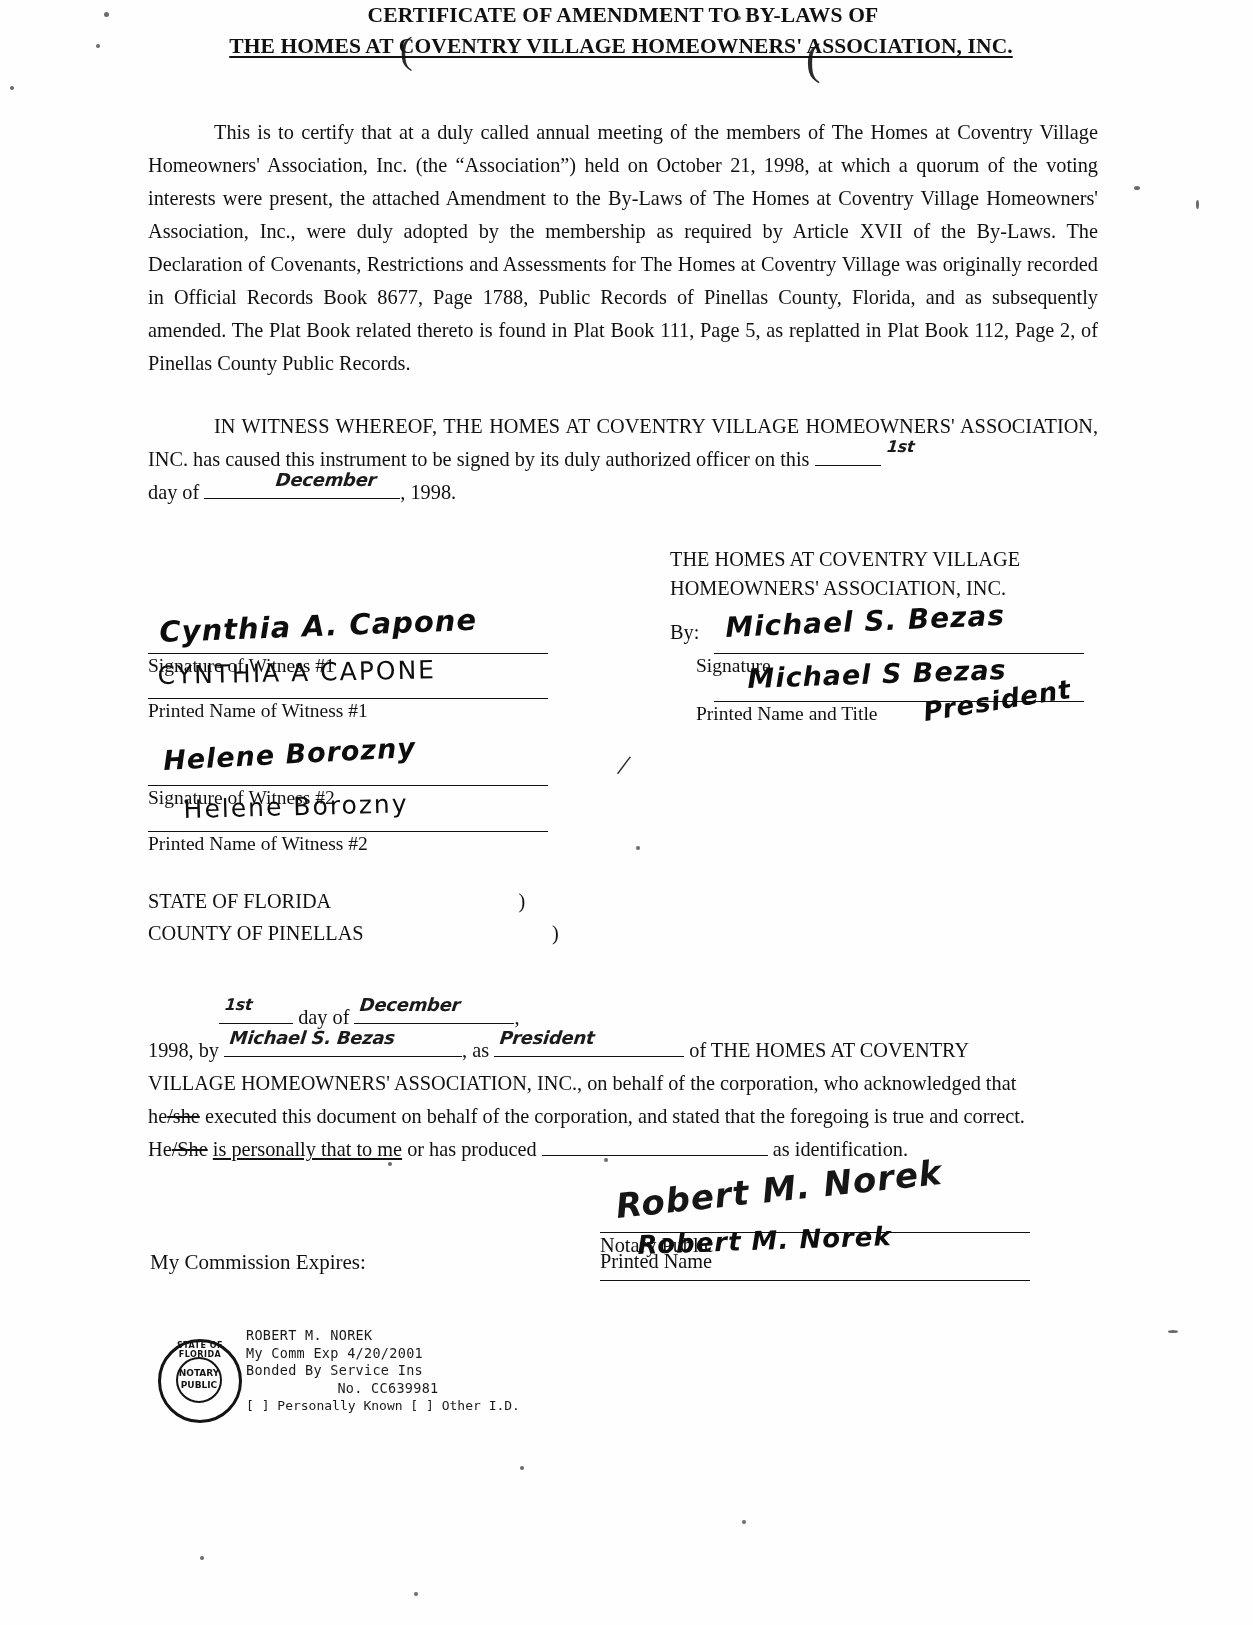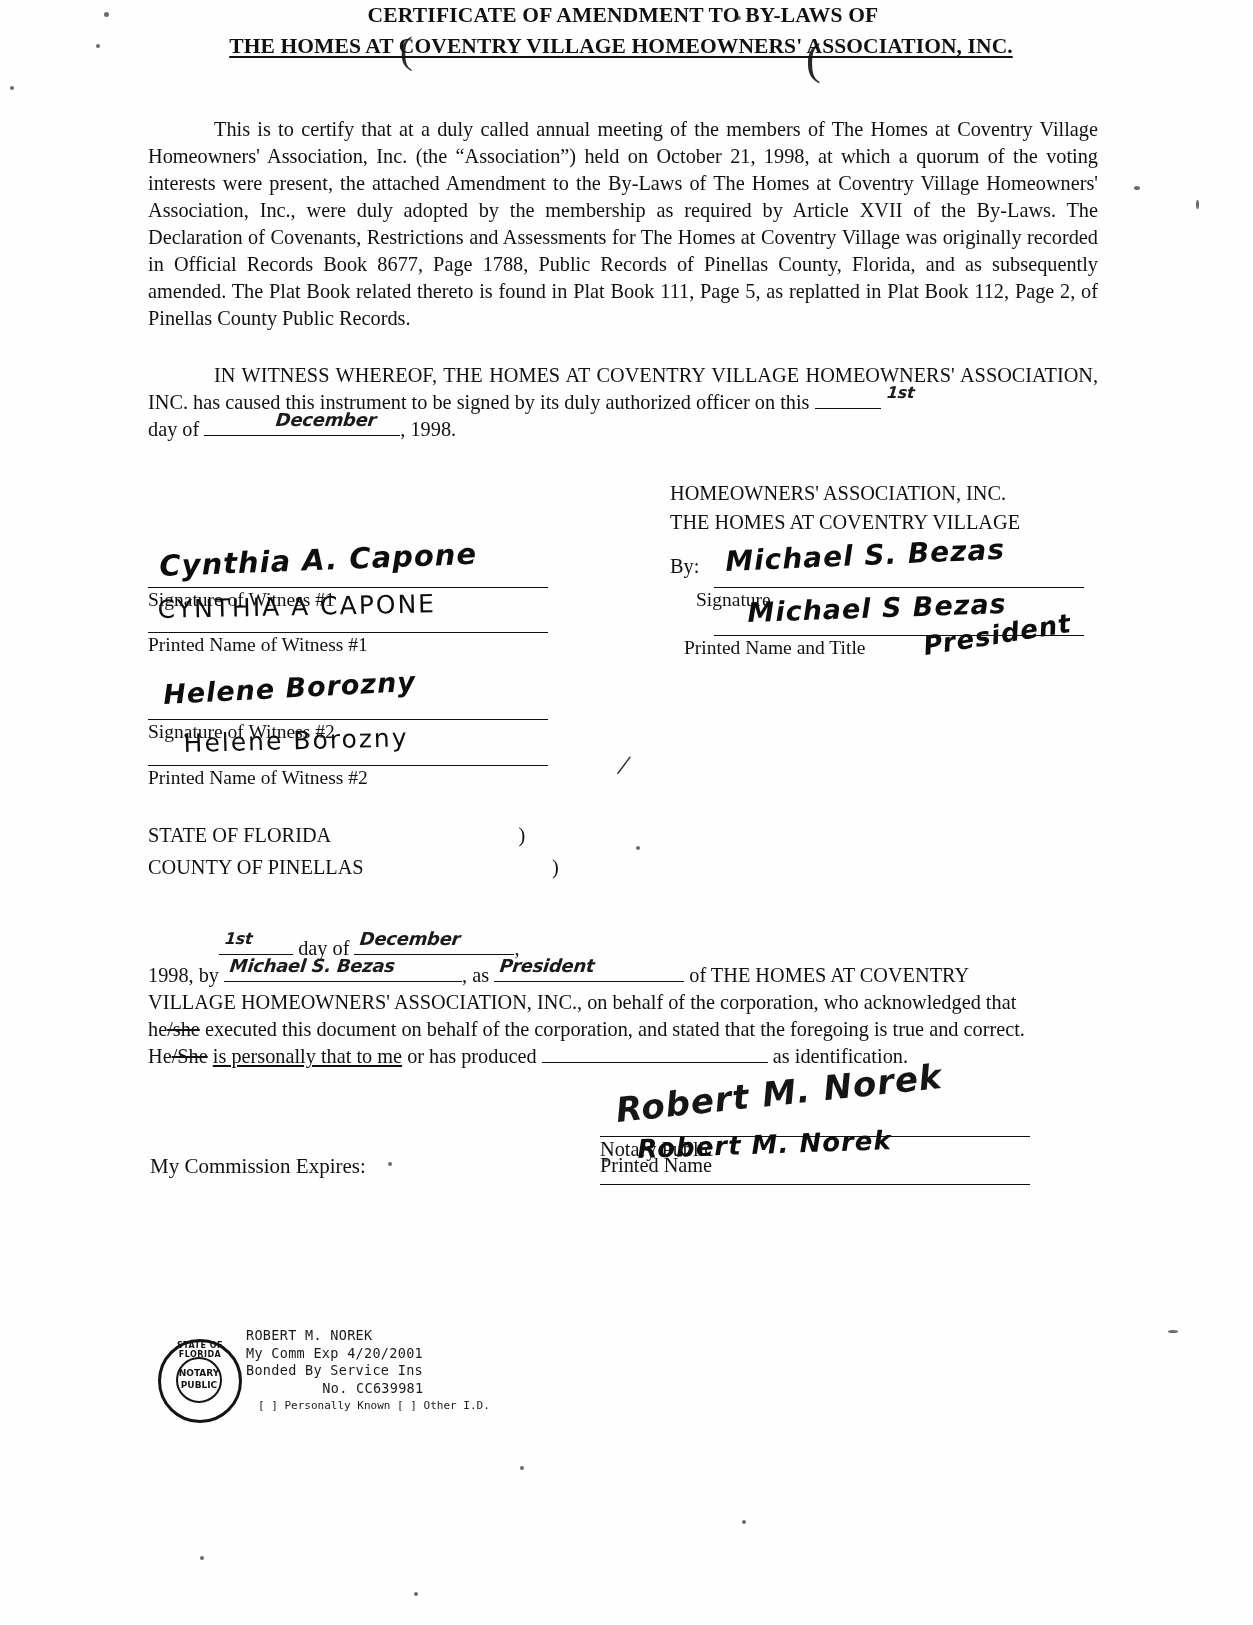--- a/index.html
+++ b/index.html
@@ -42,21 +42,21 @@
     line-height: 32px;
     text-decoration: underline;
     text-underline-offset: 3px;
     white-space: nowrap;
     margin-left: -4px;
   }
 
   
   .para {
     font-size: 20.3px;
-    line-height: 27px;
+    line-height: 33px;
     text-align: justify;
     text-justify: inter-word;
   }
   .para.indent { text-indent: 66px; }
   #recital { margin-top: 54px; }
   #witness-whereof { margin-top: 30px; }
   #ack { margin-top: 46px; }
 
   
   .hw {
@@ -196,21 +196,21 @@
     left: 88px;
     top: 2px;
     font-family: "DejaVu Sans Mono", monospace;
     font-size: 13.5px;
     line-height: 17.5px;
     color: #1a1a1a;
     letter-spacing: 0.3px;
     white-space: nowrap;
   }
   .stamp-lines .ctr { text-align: center; padding-left: 10px; }
-  .stamp-lines .tiny { font-size: 11px; letter-spacing: 0; margin-left: 12px; }
+  .stamp-lines .tiny { font-size: 13px; letter-spacing: 0; }
 
   
   .speck { position: absolute; background: #6b6b6b; border-radius: 50%; }
   .tick {
     position: absolute;
     color: #2a2a2a;
     font-family: "Liberation Serif", serif;
   }
 </style>
 </head>
@@ -253,22 +253,22 @@
       </span><br>
       <span>day of</span>
       <span class="blank" style="width:196px;">
         <span class="fill hw hw-md">December</span>
       </span><span>, 1998.</span>
     </div>
 
     <div class="sig-area">
 
       <div class="org-name">
+        <div>THE HOMES AT COVENTRY VILLAGE</div>
         <div>HOMEOWNERS' ASSOCIATION, INC.</div>
-        <div>THE HOMES AT COVENTRY VILLAGE</div>
       </div>
 
       <div class="hand cursive" style="left:12px;top:70px;font-size:29px;transform:rotate(-2.2deg);">Cynthia A. Capone</div>
       <div class="sigline" style="left:0;top:108px;width:400px;"></div>
       <div class="sig-label" style="left:0;top:110px;">Signature of Witness #1</div>
 
       <div class="hand print-hand" style="left:10px;top:116px;font-size:25px;transform:rotate(-1.2deg);">CYNTHIA A CAPONE</div>
       <div class="sigline" style="left:0;top:153px;width:400px;"></div>
       <div class="sig-label" style="left:0;top:155px;">Printed Name of Witness #1</div>
 
@@ -280,21 +280,21 @@
       <div class="sigline" style="left:0;top:286px;width:400px;"></div>
       <div class="sig-label" style="left:0;top:288px;">Printed Name of Witness #2</div>
 
       <div class="sig-label" style="left:522px;top:76px;font-size:20.3px;">By:</div>
       <div class="hand cursive" style="left:578px;top:66px;font-size:28px;transform:rotate(-2.5deg);">Michael S. Bezas</div>
       <div class="sigline" style="left:566px;top:108px;width:370px;"></div>
       <div class="sig-label" style="left:548px;top:110px;">Signature</div>
 
       <div class="hand cursive" style="left:600px;top:118px;font-size:27px;transform:rotate(-2deg);">Michael S Bezas</div>
       <div class="sigline" style="left:566px;top:156px;width:370px;"></div>
-      <div class="sig-label" style="left:536px;top:158px;">Printed Name and Title</div>
+      <div class="sig-label" style="left:548px;top:158px;">Printed Name and Title</div>
       <div class="hand cursive" style="left:778px;top:152px;font-size:26px;transform:rotate(-9deg);">President</div>
     </div>
 
     <div class="venue">
       <div class="venue-row">
         <span>STATE OF FLORIDA</span>
         <span class="venue-paren">)</span>
       </div>
       <div class="venue-row">
         <span>COUNTY OF PINELLAS</span>

